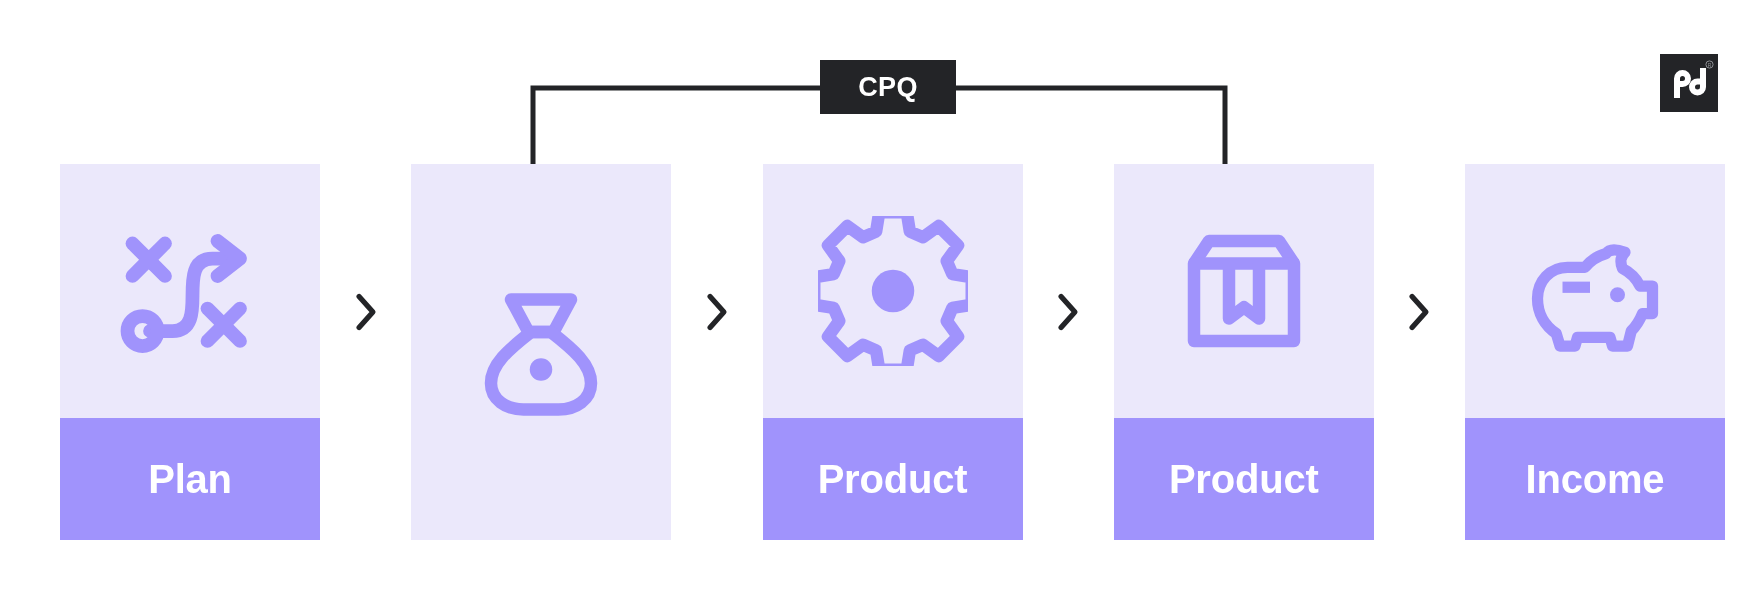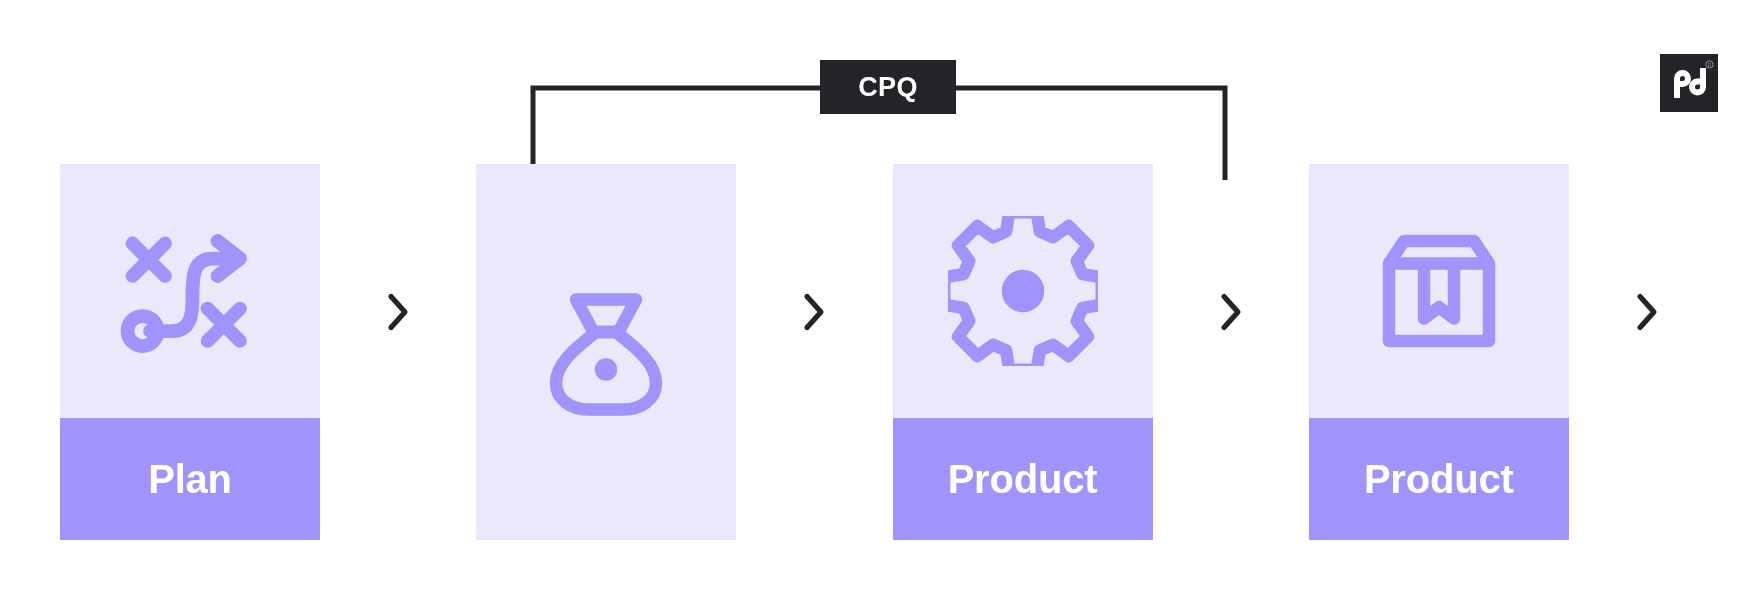--- a/index.html
+++ b/index.html
@@ -211,15 +211,29 @@
         <span>Product</span>
       </div>
     </div>
 
     <div class="chevron">
       <svg viewBox="0 0 30 46" width="26" height="40" aria-hidden="true">
         <path d="M7 5 L23 23 L7 41" fill="none" stroke="#232427" stroke-width="6" stroke-linecap="round" stroke-linejoin="round"></path>
       </svg>
     </div>
 
+    <div class="stage-card">
+      <div class="stage-icon-area">
+        <svg viewBox="0 0 120 120" width="150" height="150" aria-hidden="true">
+          <path d="M69 30 C62 32 56 36 52 41 H38 C24 41 14 52 14 66 C14 78 20 88 29 94
+                   L32 104 H44 L46 97 H72 L74 104 H86 L89 92 C93 88 96 83 98 78 H106 V56 H96
+                   C93 50 88 45 82 42 C80 37 80 33 84 29 C76 26 71 27 69 30 Z" fill="none" stroke="#A093FC" stroke-width="9" stroke-linejoin="round"></path>
+          <line x1="34" y1="57" x2="56" y2="57" stroke="#A093FC" stroke-width="9" stroke-linecap="butt"></line>
+          <circle cx="78" cy="63" r="6" fill="#A093FC"></circle>
+        </svg>
+      </div>
+      <div class="stage-label">
+        <span>Income</span>
+      </div>
+    </div>
 
   </div>
 </div>
 
 </body></html>

